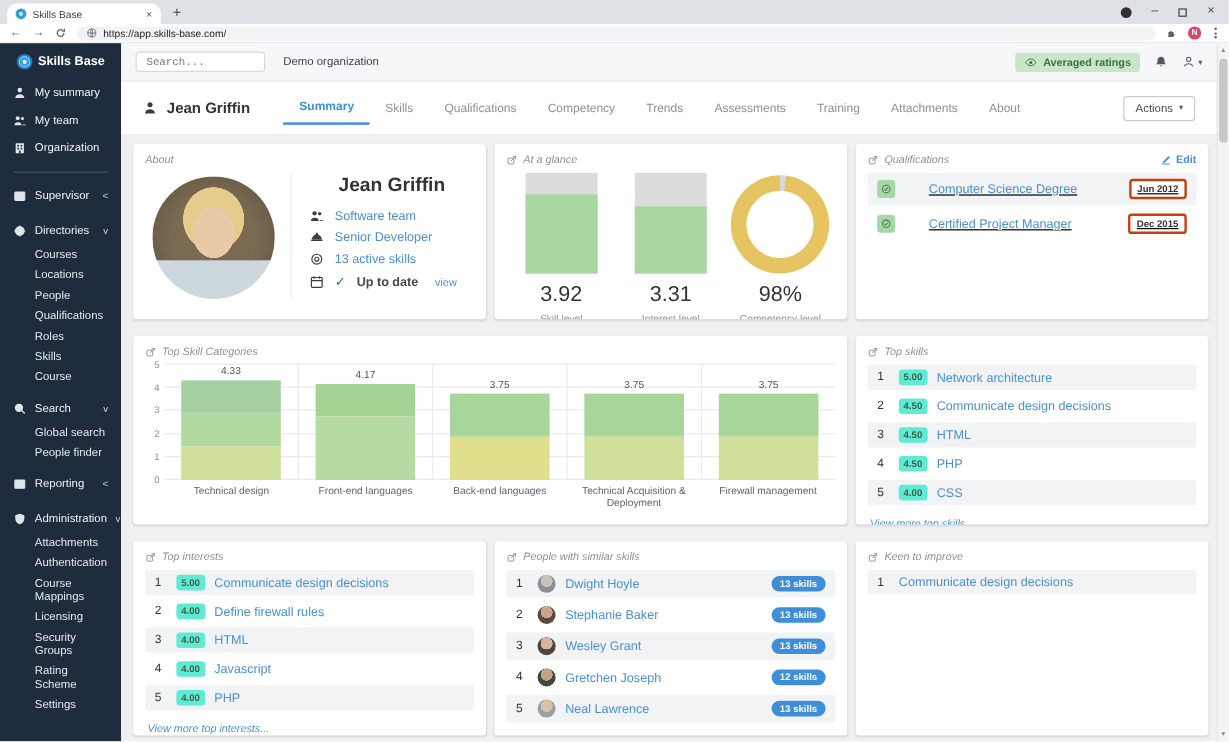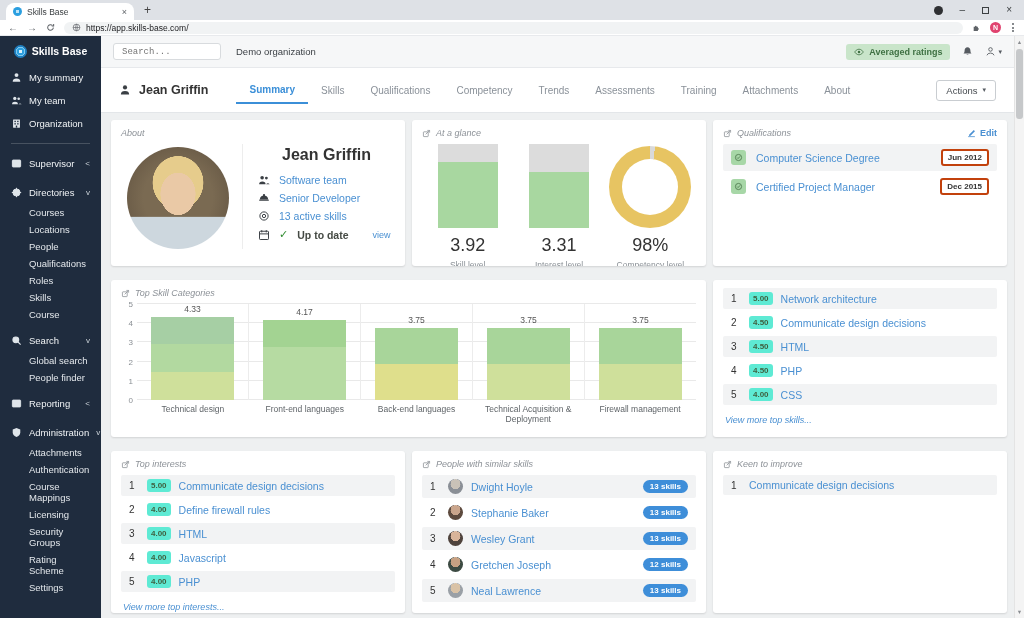--- a/index.html
+++ b/index.html
@@ -85,36 +85,36 @@
       radial-gradient(ellipse 42px 44px at 50% 35%, #e6cc8c 0 60%, rgba(0,0,0,0) 61%),
       linear-gradient(180deg, rgba(0,0,0,0) 0 68%, #cdd7de 69% 100%),
       radial-gradient(circle, #7a6a52 0 48%, #5d4f3e 100%); }
   .about-info { flex:1; border-left:1px solid #ededed; margin-left:13px; padding-left:15px; display:flex; flex-direction:column; }
   .about-name { text-align:center; font-size:16px; font-weight:700; color:#333; margin:2px 0 10px; }
   .about-row { display:flex; align-items:center; gap:9px; margin-bottom:6px; }
   .about-ic { width:12px; height:12px; color:#3a3f44; flex:none; }
   .about-ic svg { width:12px; height:12px; }
   .status-check { color:#2e8b2e; font-weight:700; font-size:11px; }
   .status-text { color:#454a44; font-size:10.5px; font-weight:600; }
-  .view-link { font-size:9px; color:#4a90d2; margin-left:15px; }
+  .view-link { font-size:9px; color:#4a90d2; margin-left:5px; }
 
   
   .glance-body { display:flex; justify-content:space-around; margin-top:2px; }
   .metric { display:flex; flex-direction:column; align-items:center; width:32%; }
   .gaugebox { height:84px; display:flex; align-items:flex-end; justify-content:center; }
   .gauge { width:60px; height:84px; background:#dcdcdc; display:flex; align-items:flex-end; }
   .gauge-fill { width:100%; background:#a8d7a0; }
   .donut { width:82px; height:82px; border-radius:50%; position:relative; }
   .donut::after { content:''; position:absolute; inset:13px; background:#fff; border-radius:50%; }
   .metric-value { font-size:18px; color:#333; margin-top:7px; }
   .metric-label { font-size:8.5px; color:#8a9096; margin-top:4px; }
 
   
   .rows > div:nth-child(odd) { background:#f2f3f4; }
-  .qrow { display:flex; align-items:center; gap:10px; padding:5px 8px; margin-bottom:2px; border-radius:2px; }
+  .qrow { display:flex; align-items:center; gap:28px; padding:5px 8px; margin-bottom:2px; border-radius:2px;text-decoration:underline; }
   .qcheck { width:15px; height:15px; border-radius:3px; background:#a7d7a7; display:flex; align-items:center; justify-content:center; color:#517d51; flex:none; }
   .qcheck svg { width:9px; height:9px; }
   .qrow .link { flex:1; }
   .datebadge { font-size:8px; font-weight:700; color:#333; border:2px solid #c2410c; background:#fff; border-radius:3px; padding:2px 5px; white-space:nowrap; }
   .lrow { display:flex; align-items:center; gap:8px; padding:4px 8px; margin-bottom:3px; border-radius:2px; }
   .rank { width:10px; font-size:10px; color:#333; flex:none; }
   .score { background:#5eead4; color:#3f5f3f; font-size:8px; font-weight:700; padding:2px 4px; border-radius:3px; min-width:19px; text-align:center; flex:none; }
   .avatar { width:15px; height:15px; border-radius:50%; flex:none; }
   .av0 { background:radial-gradient(circle at 50% 35%, #c9c2b8 0 40%, #8a8f96 41%); }
   .av1 { background:radial-gradient(circle at 50% 35%, #caa58c 0 40%, #5d4a3e 41%); }
@@ -611,20 +611,29 @@
       <div class="chart-x" id="chart-x">
           <div class="xlab">Technical design</div>
           <div class="xlab">Front-end languages</div>
           <div class="xlab">Back-end languages</div>
           <div class="xlab">Technical Acquisition &amp; Deployment</div>
           <div class="xlab">Firewall management</div>
         </div>
     </section>
 
     <section class="card">
+      <div class="card-title">
+        <span class="cicon">
+            <svg viewBox="0 0 16 16" fill="none" stroke="currentColor" stroke-width="1.4">
+              <rect x="2.5" y="5" width="8.5" height="8.5" rx="1"></rect>
+              <path d="M6.5 9.5L13.5 2.5M9.5 2.5h4v4"></path>
+            </svg>
+          </span>
+        <span>Top skills</span>
+      </div>
       <div class="rows" id="skill-rows">
   <div class="lrow">
     <span class="rank">1</span>
     <span class="score">5.00</span>
     <a class="link">Network architecture</a>
   </div>
 
   <div class="lrow">
     <span class="rank">2</span>
     <span class="score">4.50</span>

